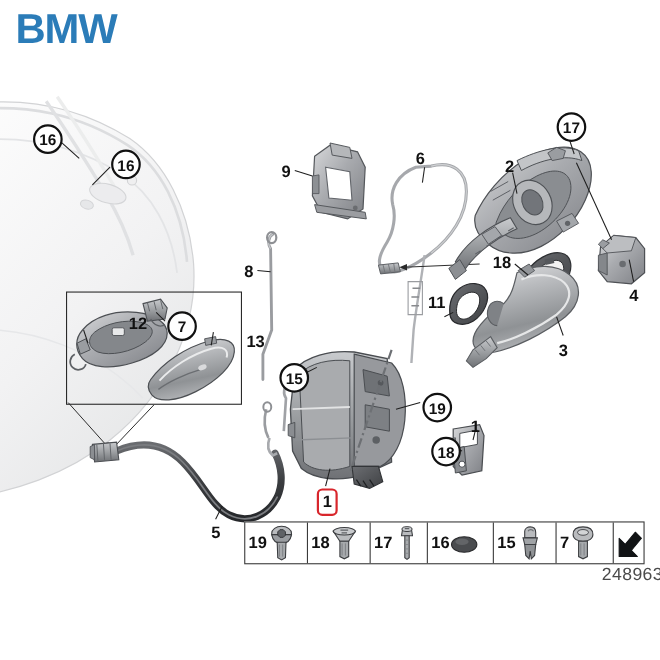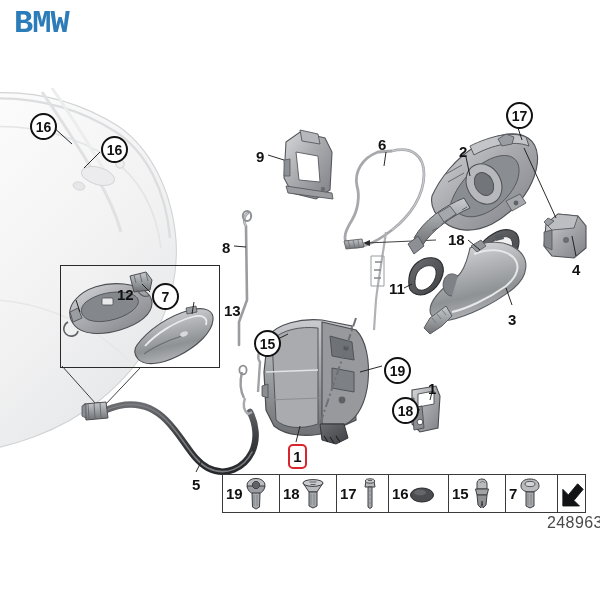--- a/index.html
+++ b/index.html
@@ -7,23 +7,23 @@
   body{
     width:600px;height:600px;overflow:hidden;
     font-family:"Liberation Sans", sans-serif;
     -webkit-font-smoothing:antialiased;
   }
   #page{position:relative;width:600px;height:600px;background:#fff;}
 
   
   #brand{
     position:absolute;left:14px;top:8px;
-    font-size:32px;font-weight:bold;letter-spacing:-1px;
+    font-size:38px;font-weight:bold;letter-spacing:-1px;
     line-height:1;
-    font-family:Liberation Mono, monospace;
+    font-family:Liberation Sans, sans-serif;
   }
 
   
   #art{position:absolute;left:0;top:0;width:600px;height:600px;}
 
   
   .lbl{
     position:absolute;
     font-size:15px;font-weight:bold;color:#111;
     line-height:1;white-space:nowrap;
@@ -355,21 +355,21 @@
   <div id="callouts">
       <div class="lbl circ" style="left: 30px; top: 113px;">16</div>
       <div class="lbl circ" style="left: 101px; top: 136px;">16</div>
       <div class="lbl plain" style="left: 256px; top: 149px;">9</div>
       <div class="lbl plain" style="left: 222px; top: 240px;">8</div>
       <div class="lbl plain" style="left: 378px; top: 137px;">6</div>
       <div class="lbl plain" style="left: 459px; top: 144px;">2</div>
       <div class="lbl circ" style="left: 506px; top: 102px;">17</div>
       <div class="lbl plain" style="left: 448px; top: 232px;">18</div>
       <div class="lbl plain" style="left: 572px; top: 262px;">4</div>
-      <div class="lbl plain" style="left: 389px; top: 281px;">11</div>
+      <div class="lbl plain" style="left: 389px; top: 268px;">11</div>
       <div class="lbl plain" style="left: 508px; top: 312px;">3</div>
       <div class="lbl plain" style="left: 69px; top: 287px; margin-left: 48px;">12</div>
       <div class="lbl circ" style="left: 152px; top: 283px;">7</div>
       <div class="lbl plain" style="left: 188px; top: 303px; margin-left: 36px;">13</div>
       <div class="lbl circ" style="left: 254px; top: 330px;">15</div>
       <div class="lbl circ" style="left: 384px; top: 357px;">19</div>
       <div class="lbl plain" style="left: 428px; top: 381px;">1</div>
       <div class="lbl circ" style="left: 392px; top: 397px;">18</div>
       <div class="lbl plain" style="left: 192px; top: 477px;">5</div>
       <div class="lbl redbox" style="left: 288px; top: 444px;">1</div>

